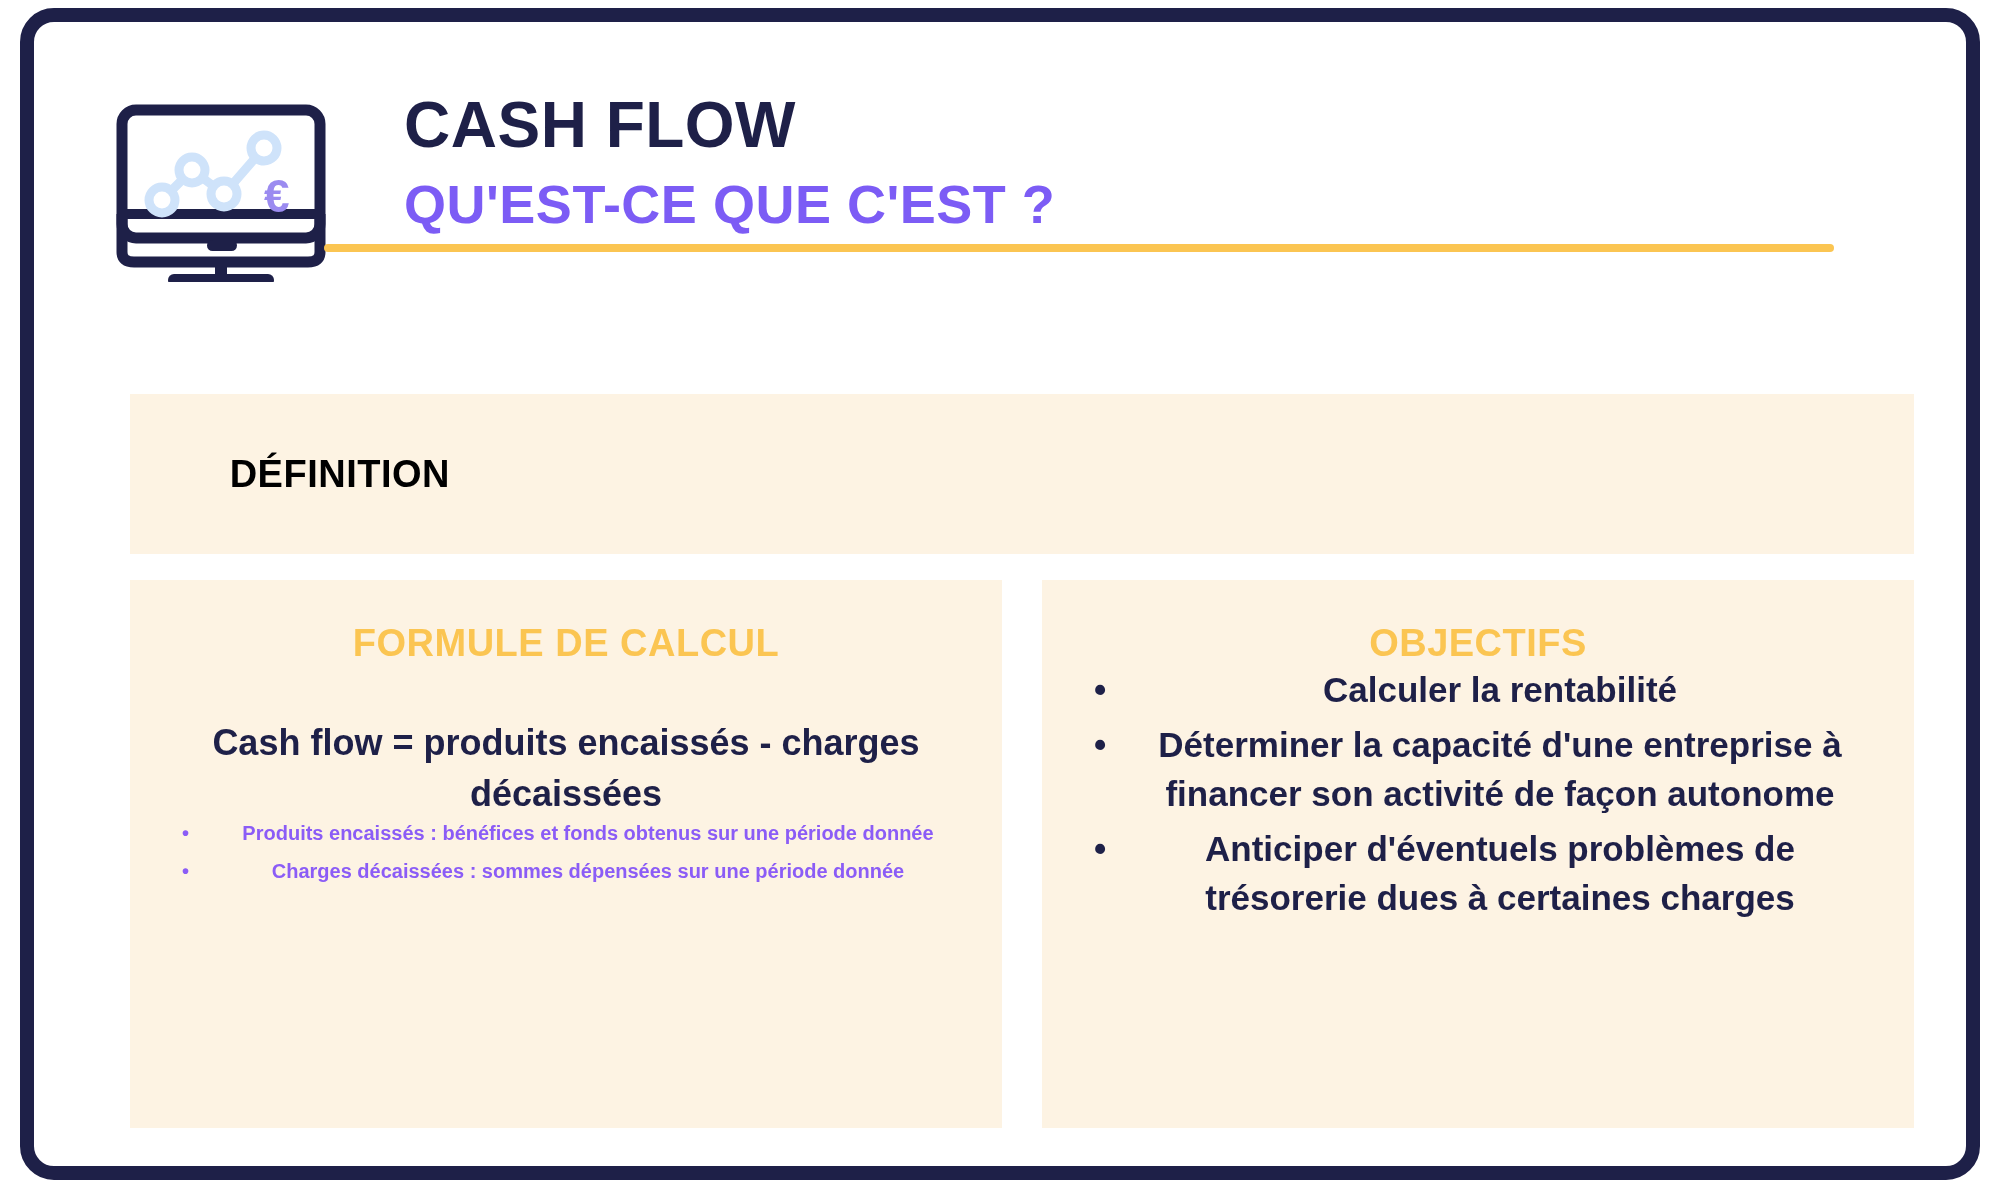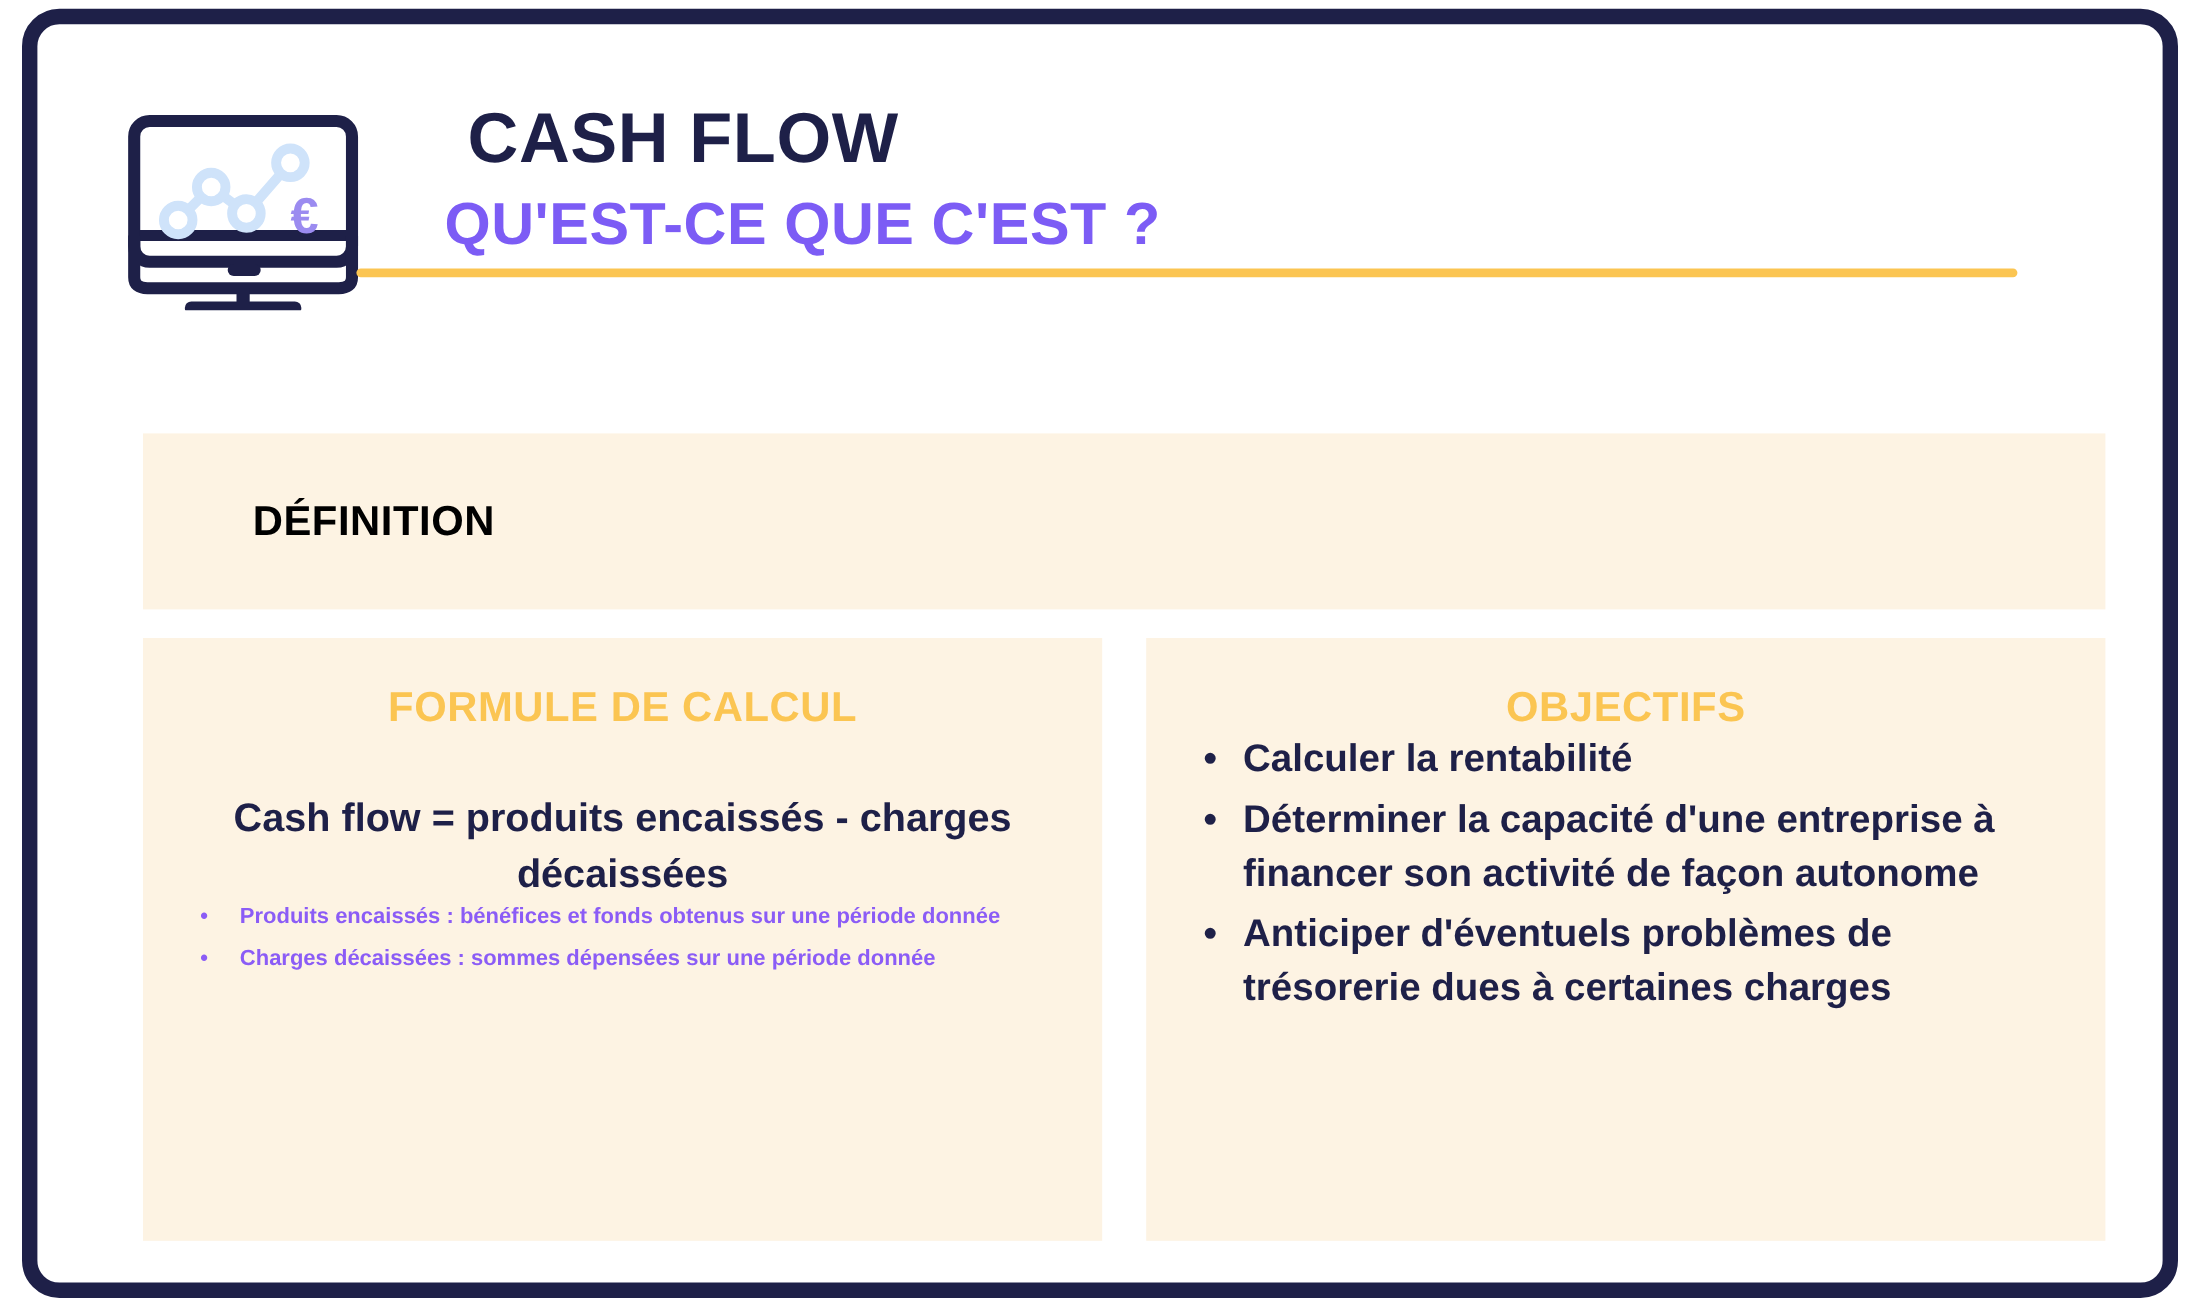--- a/index.html
+++ b/index.html
@@ -45,21 +45,20 @@
     top: 0px;
     width: 1510px;
   }
 
   .main-title {
     font-size: 64px;
     font-weight: bold;
     color: #1e2048;
     letter-spacing: 0.5px;
     line-height: 1.05;
-    margin-left: 21px;
   }
 
   .sub-title {
     font-size: 54px;
     font-weight: bold;
     color: #7c5cf5;
     letter-spacing: 0.5px;
     margin-top: 16px;
     line-height: 1.1;
   }
@@ -143,20 +142,21 @@
 
   ul.bullets {
     list-style: none;
     margin: 0;
     padding: 0;
   }
 
   ul.bullets li {
     position: relative;
     padding-left: 44px;
+    text-align: center;
   }
 
   ul.bullets li::before {
     content: "\2022";
     position: absolute;
     left: 8px;
     top: 0;
   }
 
   .formula-bullets {

